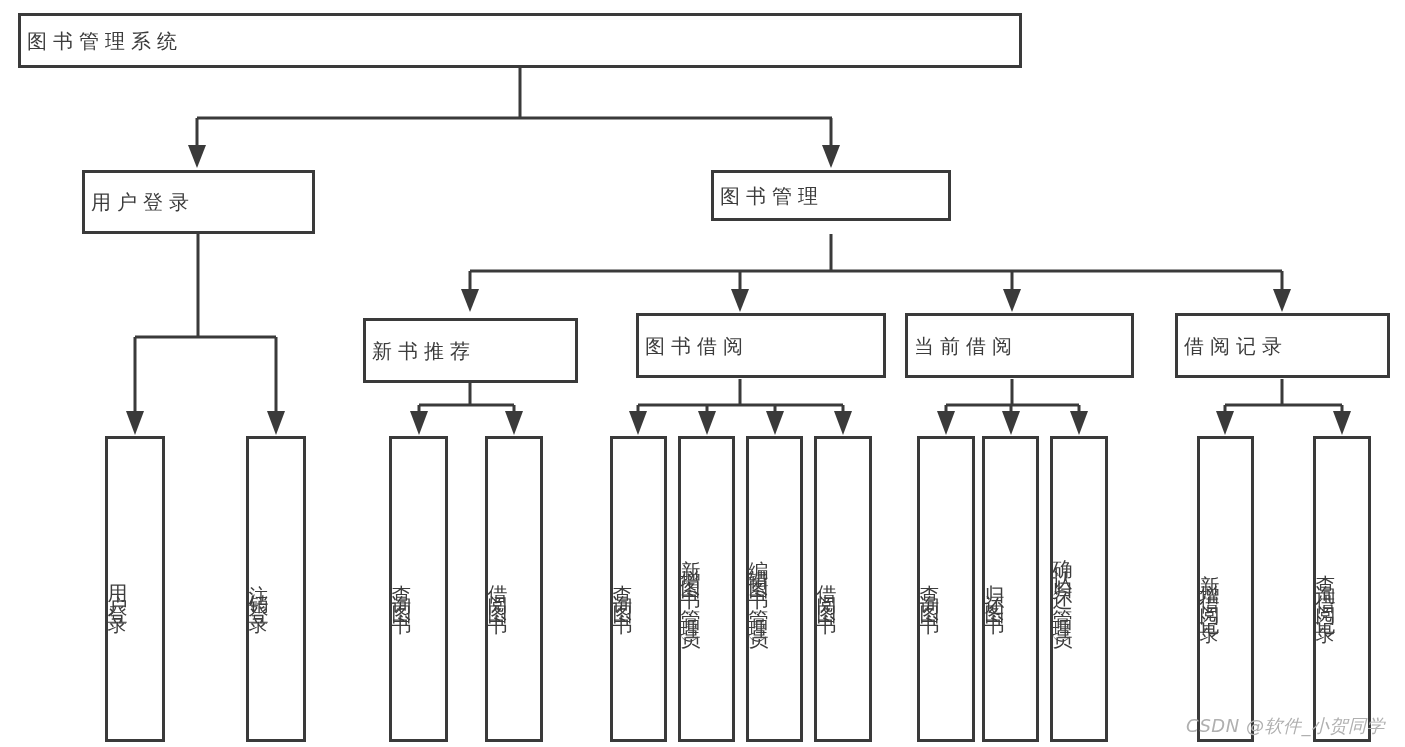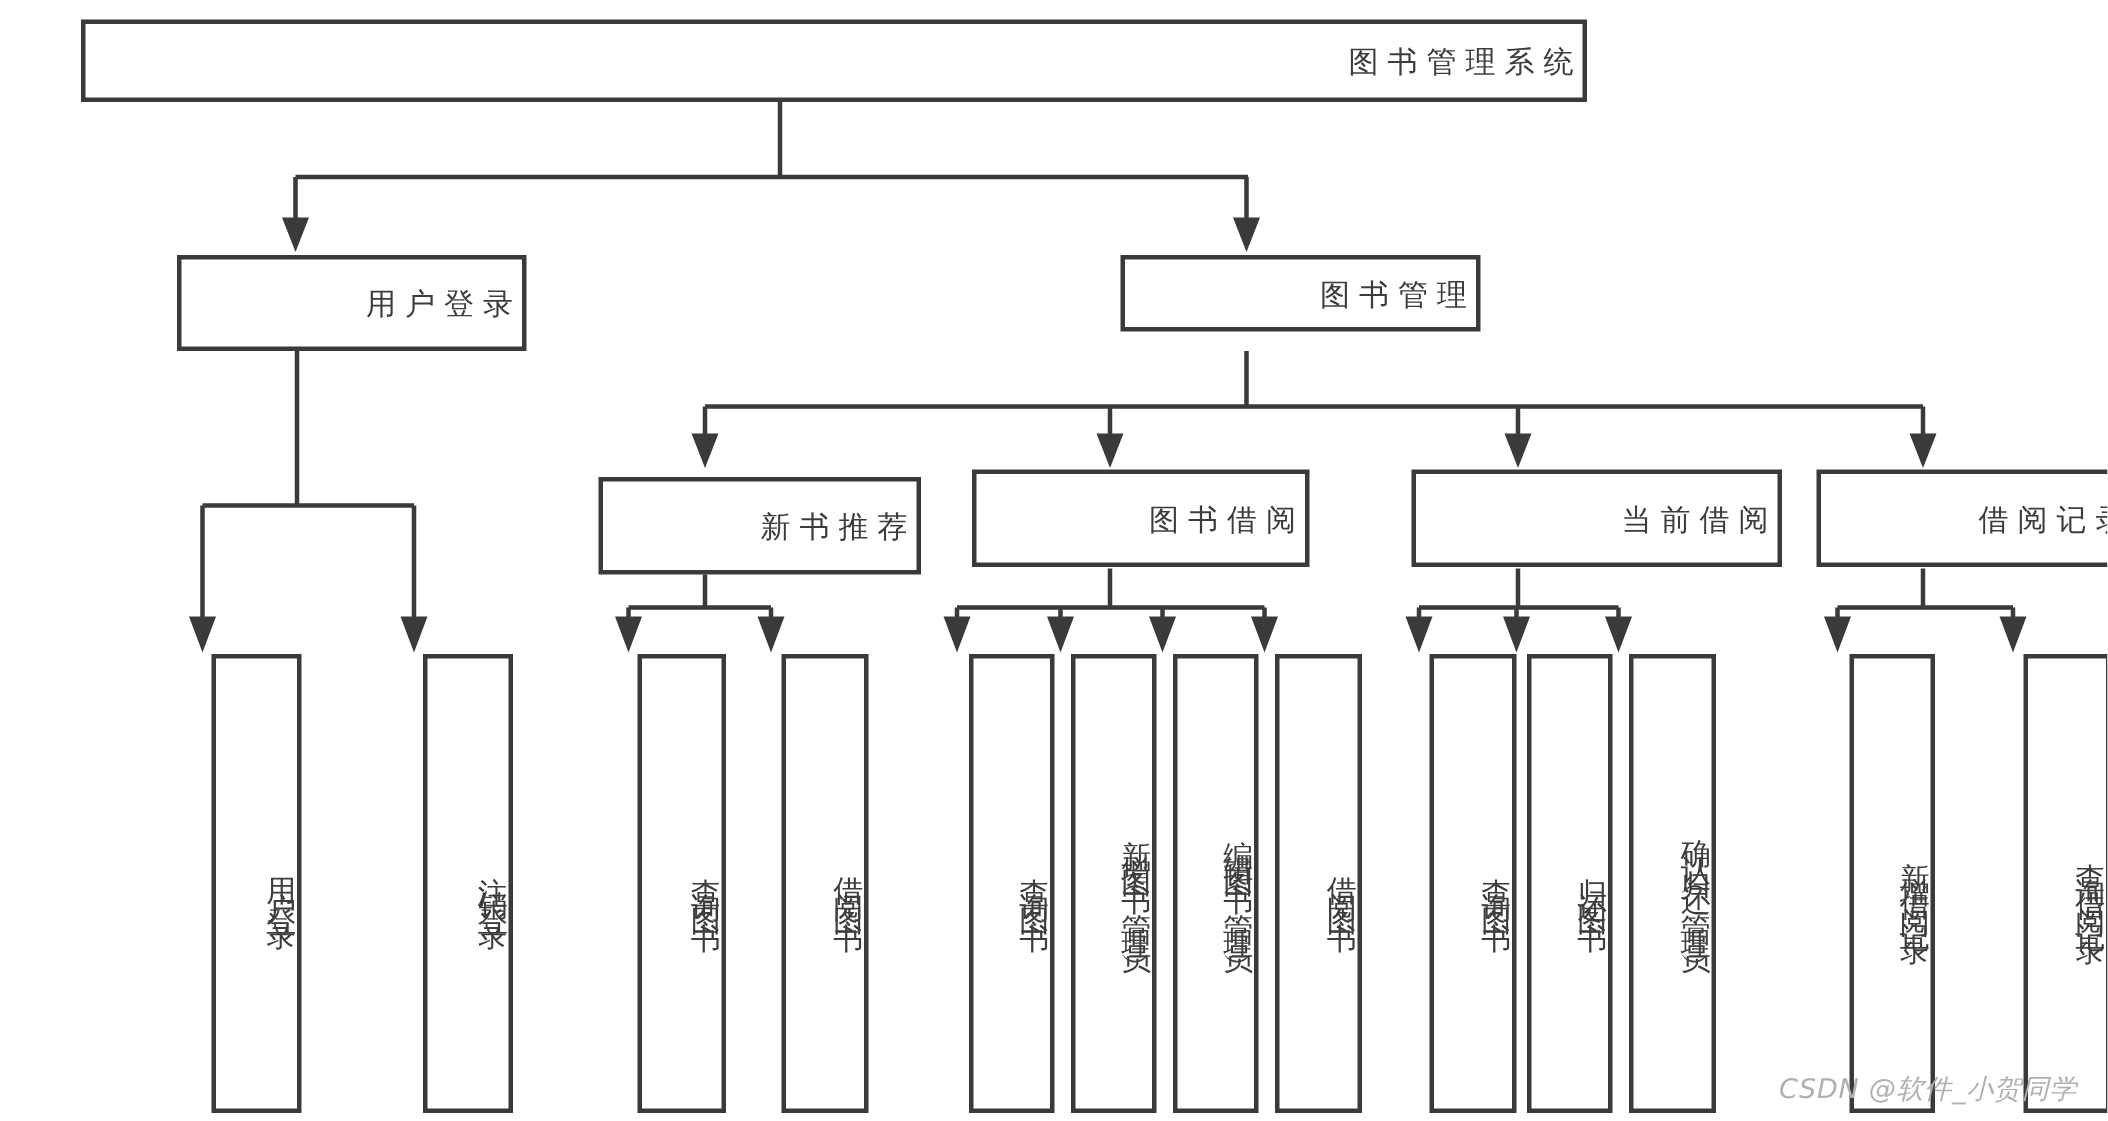--- a/index.html
+++ b/index.html
@@ -34,23 +34,22 @@
     fill: var(--line);
     stroke: none;
   }
 
   .node {
     position: absolute;
     background: var(--background);
     border: 3px solid var(--line);
     display: flex;
     align-items: center;
-    justify-content: flex-end;
+    justify-content: flex-start;
     color: var(--text);
-    margin-left: 36px;
   }
   .node.h span {
     font-size: 20px;
     letter-spacing: 6px;
     text-indent: 6px; 
     white-space: nowrap;
     line-height: 1;
   }
   .node.v {
     top: 436px;
@@ -139,24 +138,24 @@
   <div class="node h" style="left:82px;top:170px;width:233px;height:64px">
     <span>用户登录</span>
   </div>
   <div class="node h" style="left:711px;top:170px;width:240px;height:51px">
     <span>图书管理</span>
   </div>
 
   <div class="node h" style="left:363px;top:318px;width:215px;height:65px">
     <span>新书推荐</span>
   </div>
-  <div class="node h" style="left:612px;top:313px;width:225px;height:65px">
+  <div class="node h" style="left:636px;top:313px;width:250px;height:65px">
     <span>图书借阅</span>
   </div>
-  <div class="node h" style="left:905px;top:313px;width:247px;height:65px">
+  <div class="node h" style="left:905px;top:313px;width:229px;height:65px">
     <span>当前借阅</span>
   </div>
   <div class="node h" style="left:1175px;top:313px;width:215px;height:65px">
     <span>借阅记录</span>
   </div>
 
   <div class="node v" style="left:105px;width:60px">
     <span>用户登录</span>
   </div>
   <div class="node v" style="left:246px;width:60px">

